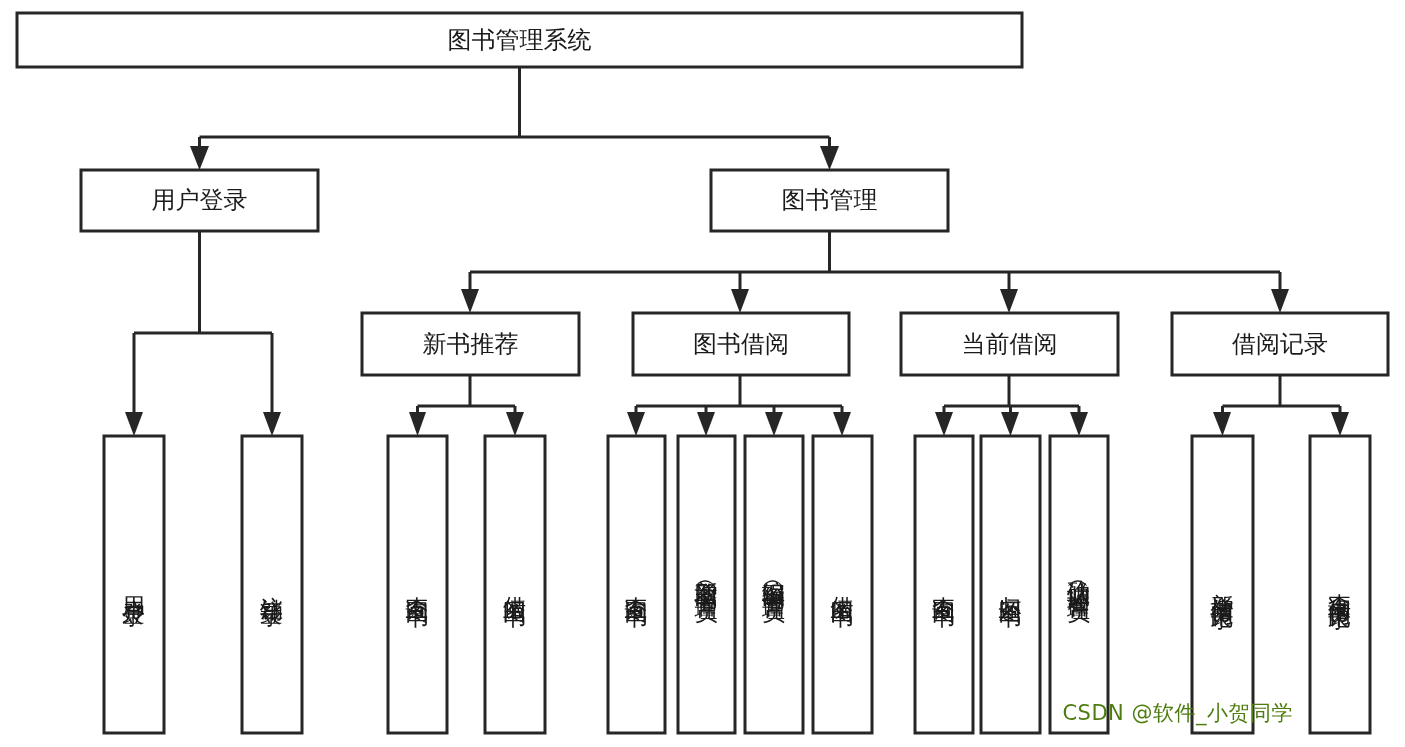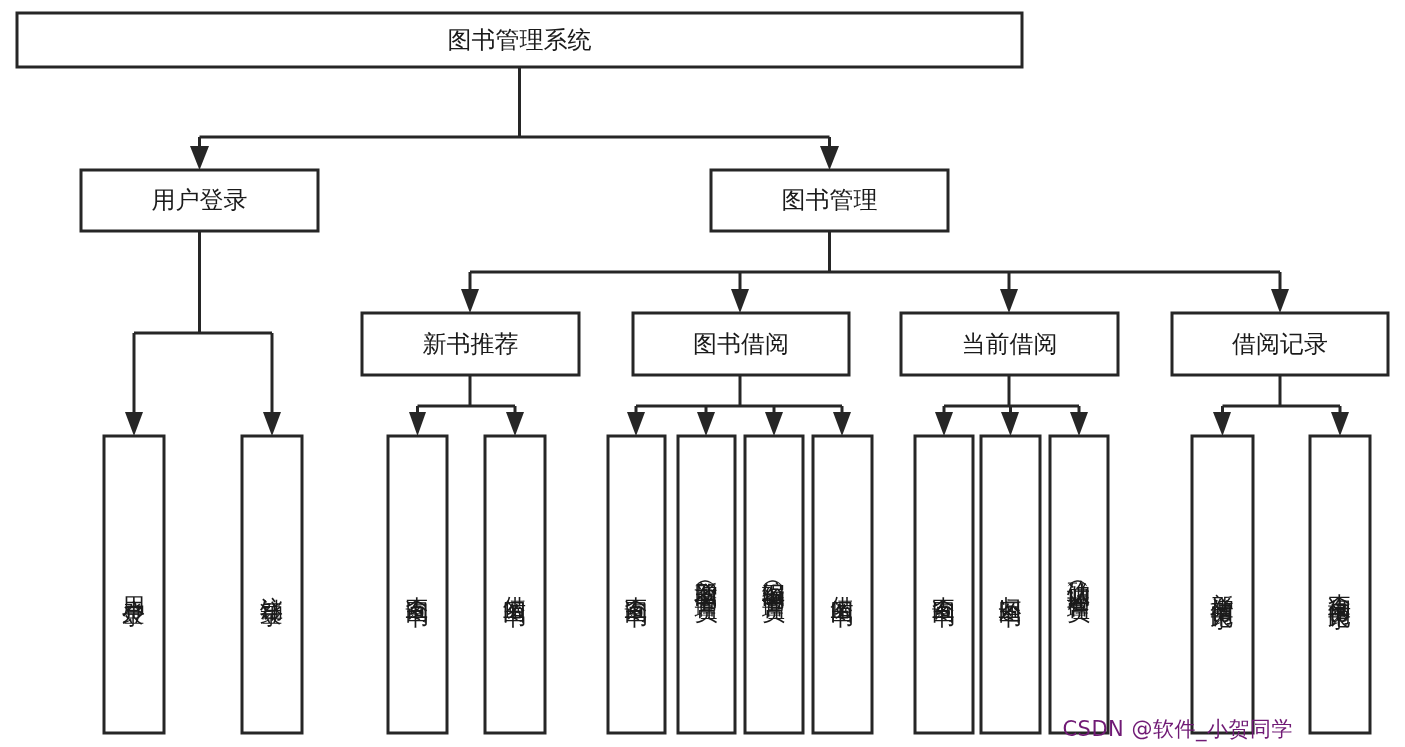--- a/index.html
+++ b/index.html
@@ -53,24 +53,24 @@
     fill: #1a1a1a;
     writing-mode: vertical-rl;
     text-orientation: upright;
     letter-spacing: 3px;
     dominant-baseline: central;
     text-anchor: middle;
   }
   .watermark {
     position: absolute;
     right: 8px;
-    bottom: 4px;
+    bottom: 20px;
     font-family: "DejaVu Sans", "Liberation Sans", sans-serif;
     font-size: 21px;
-    color: #701a75;
+    color: #4d7c0f;
     white-space: nowrap;
     letter-spacing: 0.5px;
     pointer-events: none;
   }
 </style>
 </head>
 <body>
 
 <div id="diagram-root">
 

